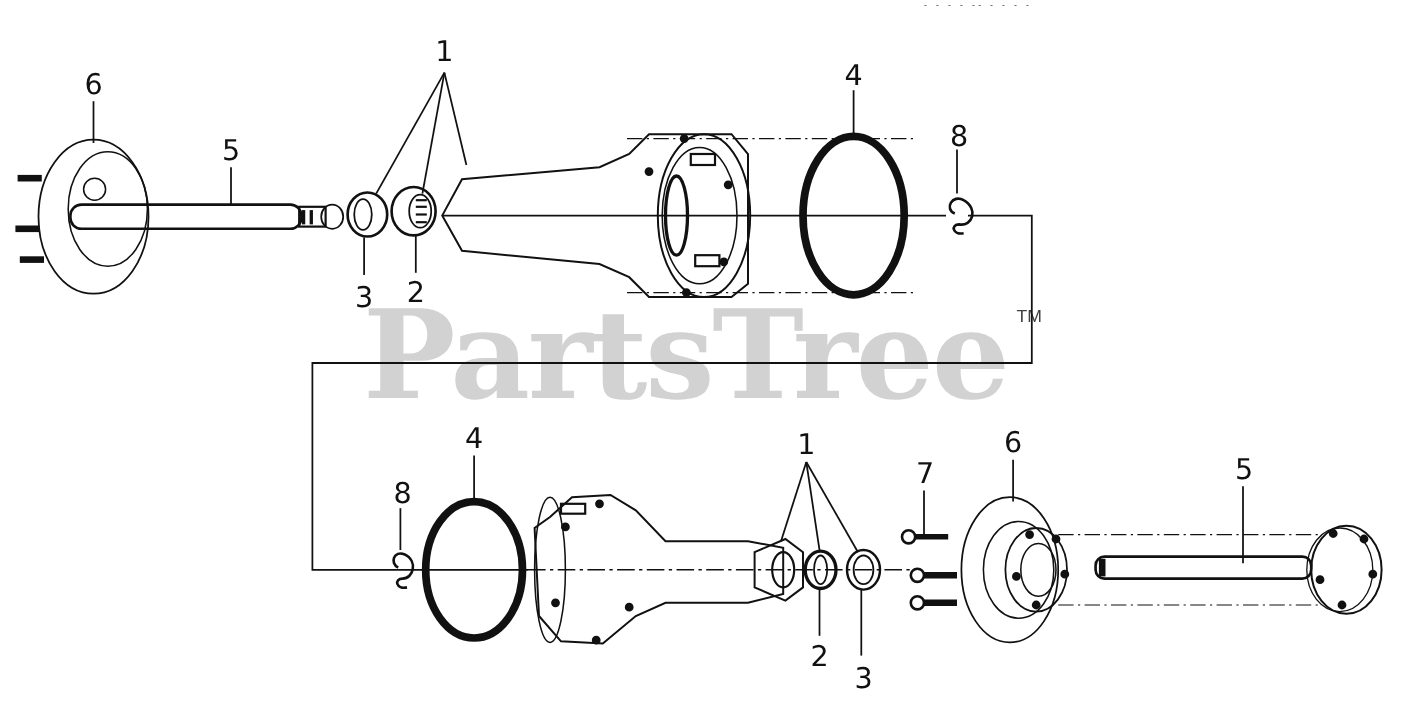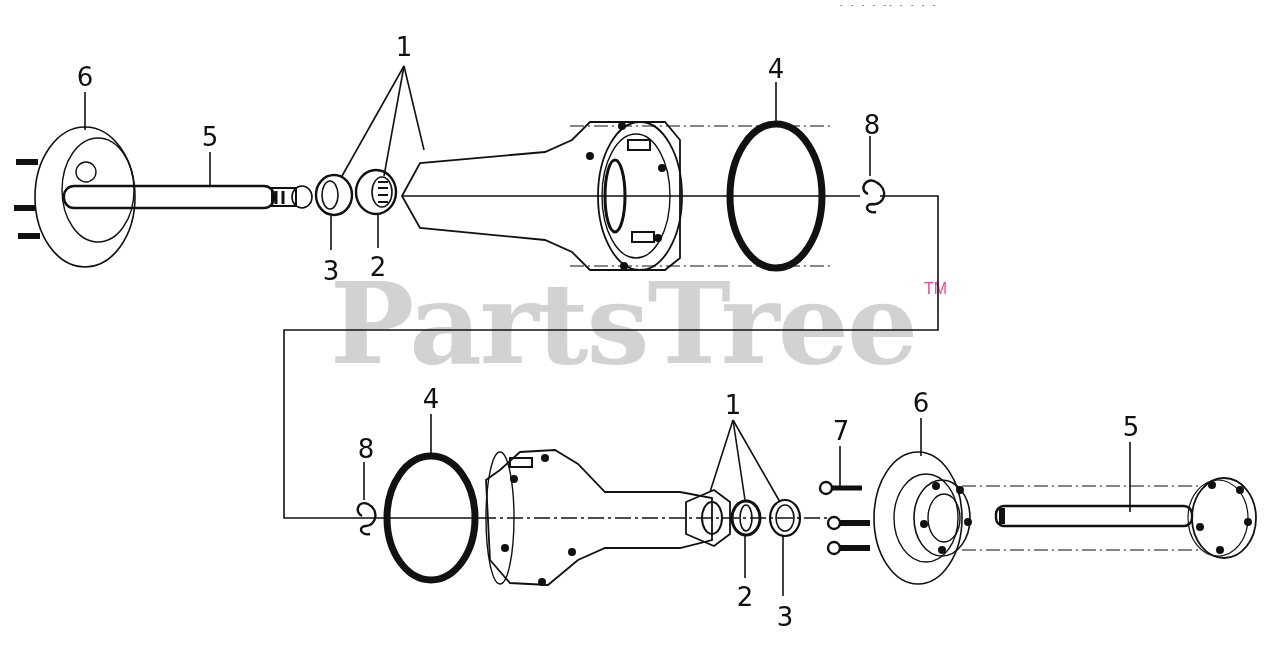--- a/index.html
+++ b/index.html
@@ -2,21 +2,21 @@
 <html><head>
 <meta charset="utf-8">
 <style>
   html, body { margin:0; padding:0; background:#ffffff; }
   body { width:1280px; height:660px; overflow:hidden; position:relative; font-family:"Liberation Sans", sans-serif; }
   #stage { position:absolute; left:0; top:0; width:1280px; height:660px; }
   .watermark {
     position:absolute; left:330px; top:268px; font-family:"DejaVu Serif", serif; font-weight:bold;
     font-size:112px; color:#d2d2d2; letter-spacing:-2px; line-height:1; z-index:0; user-select:none;text-align:right;
   }
-  .tm { position:absolute; left:924px; top:280px; font-size:16px; color:#ec4899; z-index:0; }
+  .tm { position:absolute; left:924px; top:280px; font-size:16px; color:#404040; z-index:0; }
   svg { position:absolute; left:0; top:0; z-index:1; }
   .callout { position:absolute; z-index:2; font-family:"DejaVu Sans", sans-serif; font-size:26px; color:#111; line-height:1; transform:translateX(-50%); }
   .header-marks { position:absolute; left:840px; top:0; font-size:8px; color:#333; letter-spacing:3px; z-index:2; }
 </style>
 </head>
 <body>
 
 <div id="stage">
 
   <div class="header-marks">- - - -   -- - - - -</div>

